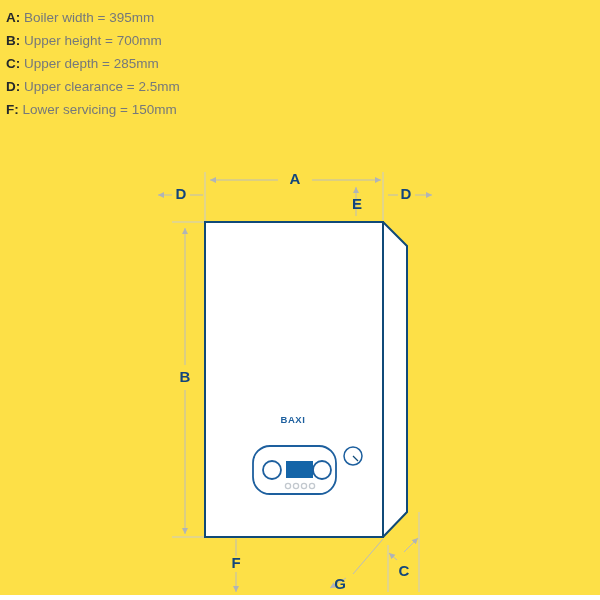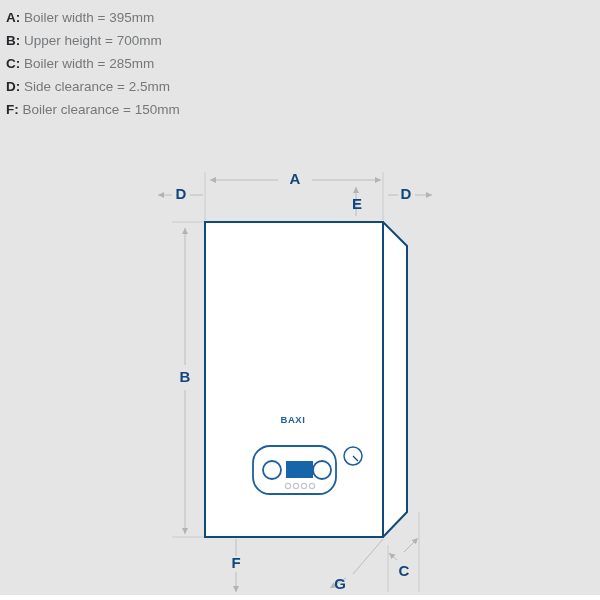--- a/index.html
+++ b/index.html
@@ -4,21 +4,21 @@
 <style>
   html, body {
     margin: 0;
     padding: 0;
     background: #ffffff;
   }
   #page {
     position: relative;
     width: 600px;
     height: 595px;
-    background: #e5e5e5;
+    background: #fde047;
     font-family: "Liberation Sans", sans-serif;
     overflow: hidden;
   }
 
   
   #legend {
     position: absolute;
     left: 6px;
     top: 6px;
     width: 470px;
@@ -124,29 +124,29 @@
     <div class="legend-row">
       <span class="legend-key">A:</span>
       <span class="legend-text">Boiler width = 395mm</span>
     </div>
     <div class="legend-row">
       <span class="legend-key">B:</span>
       <span class="legend-text">Upper height = 700mm</span>
     </div>
     <div class="legend-row">
       <span class="legend-key">C:</span>
-      <span class="legend-text">Boiler width = 285mm</span>
+      <span class="legend-text">Upper depth = 285mm</span>
     </div>
     <div class="legend-row">
       <span class="legend-key">D:</span>
-      <span class="legend-text">Side clearance = 2.5mm</span>
+      <span class="legend-text">Upper clearance = 2.5mm</span>
     </div>
     <div class="legend-row">
       <span class="legend-key">F:</span>
-      <span class="legend-text">Boiler clearance = 150mm</span>
+      <span class="legend-text">Lower servicing = 150mm</span>
     </div>
   </div>
 
   <div id="diagram">
     <svg width="600" height="440" viewBox="0 0 600 440" xmlns="http://www.w3.org/2000/svg">
 
       <defs>
         <marker id="arrGray" markerWidth="7" markerHeight="7" refX="6" refY="3" orient="auto">
           <path d="M0,0 L6,3 L0,6 z" fill="#b0b4b7"></path>
         </marker>

